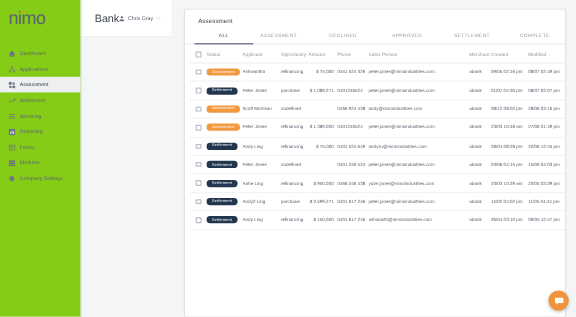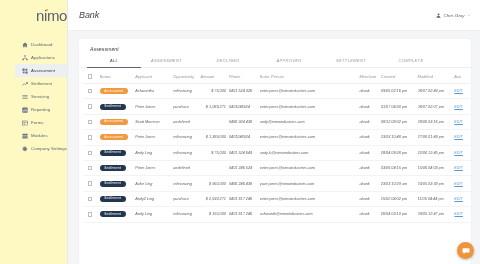--- a/index.html
+++ b/index.html
@@ -8,23 +8,23 @@
     font-family:"Liberation Sans", sans-serif;
     background:#f4f5f7;
     color:#3c4257;
     font-size:5px;
     -webkit-font-smoothing:antialiased;
   }
   .app { display:flex; width:480px; height:264px; }
 
   
   .sidebar {
-    width:68px; height:264px; background:#fef9c3;
+    width:68px; height:264px; background:#84cc16;
     border-right:1px solid #e8eaed;
-    display:flex; flex-direction:column; flex-shrink:0;align-items:flex-end;
+    display:flex; flex-direction:column; flex-shrink:0;
   }
   .logo-wrap { height:31px; display:flex; align-items:center; padding-left:7px; }
   .logo { position:relative; display:inline-block; }
   .logo-text {
     font-size:15px; letter-spacing:-0.4px; color:#5b6170;
     font-weight:400; line-height:15px;
   }
   .logo-dot {
     position:absolute; width:2.6px; height:2.6px; border-radius:50%;
     background:#f0943c; top:0.5px; left:9.6px;
@@ -35,21 +35,21 @@
     height:13px; padding-left:7px; cursor:pointer;
     color:#6b7280;
   }
   .nav-item.active { background:#eeeff1; }
   .nav-item .ico { width:6px; height:6px; display:flex; align-items:center; justify-content:center; flex-shrink:0; }
   .nav-item svg { width:6px; height:6px; display:block; }
   .nav-label { font-size:4.3px; color:#5d6470; white-space:nowrap; letter-spacing:0.05px; }
   .nav-item.active .nav-label { color:#2f3440; }
 
   
-  .main { flex:1; display:flex; flex-direction:column; min-width:0; background:#f4f5f7;font-style:italic; }
+  .main { flex:1; display:flex; flex-direction:row; min-width:0; background:#f4f5f7; }
   .topbar {
     height:31px; background:#fff; display:flex; align-items:center;
     justify-content:space-between; padding:0 9px 0 11px;
     border-bottom:1px solid #eceef0; flex-shrink:0;
   }
   .page-title { font-size:9px; color:#41464f; font-weight:400; letter-spacing:-0.1px; }
   .user-menu { display:flex; align-items:center; gap:2.5px; cursor:pointer; }
   .user-avatar { width:5px; height:5px; color:#5b6170; }
   .user-avatar svg { width:5px; height:5px; display:block; }
   .user-name { font-size:4.4px; color:#5b6170; }

